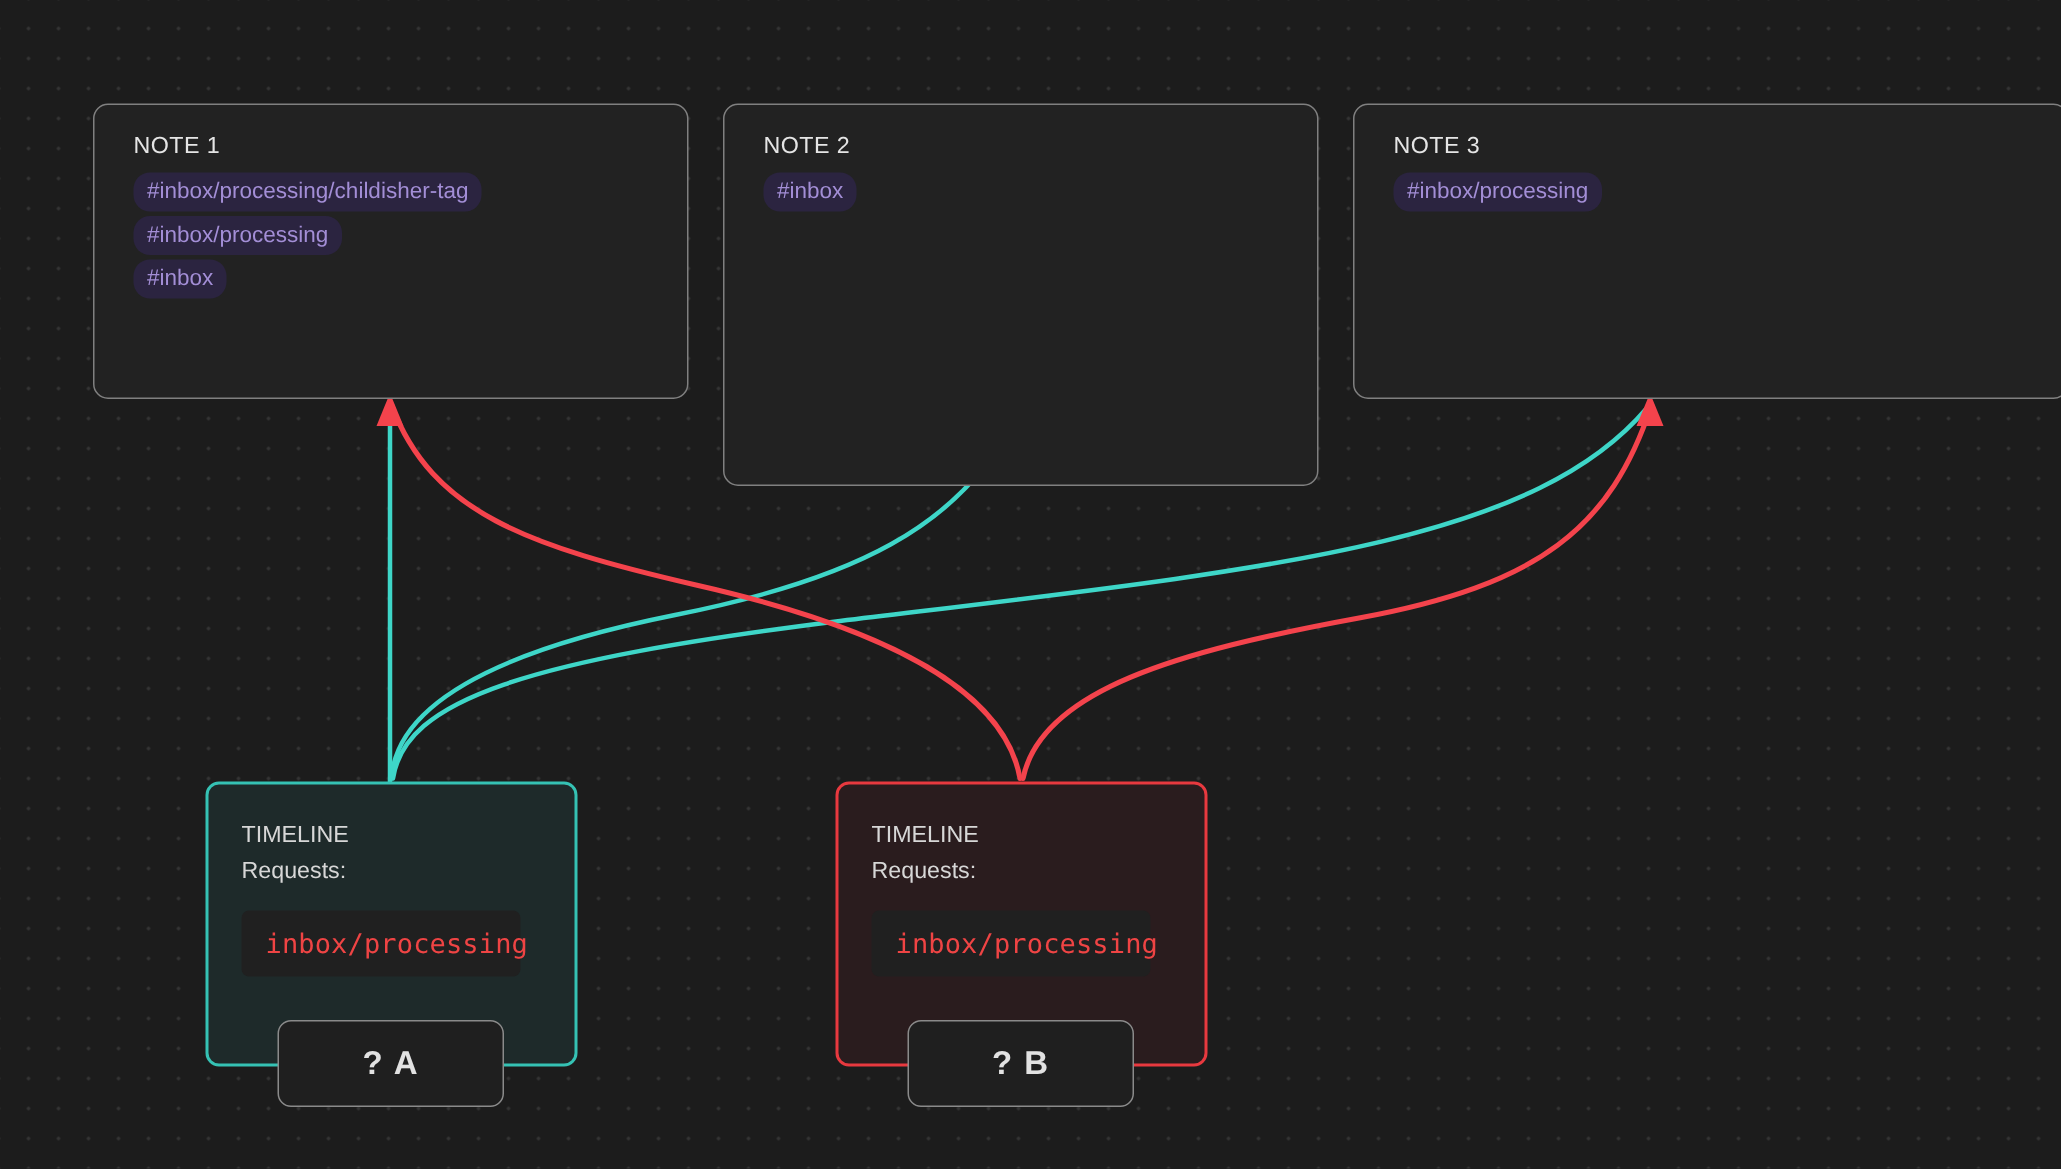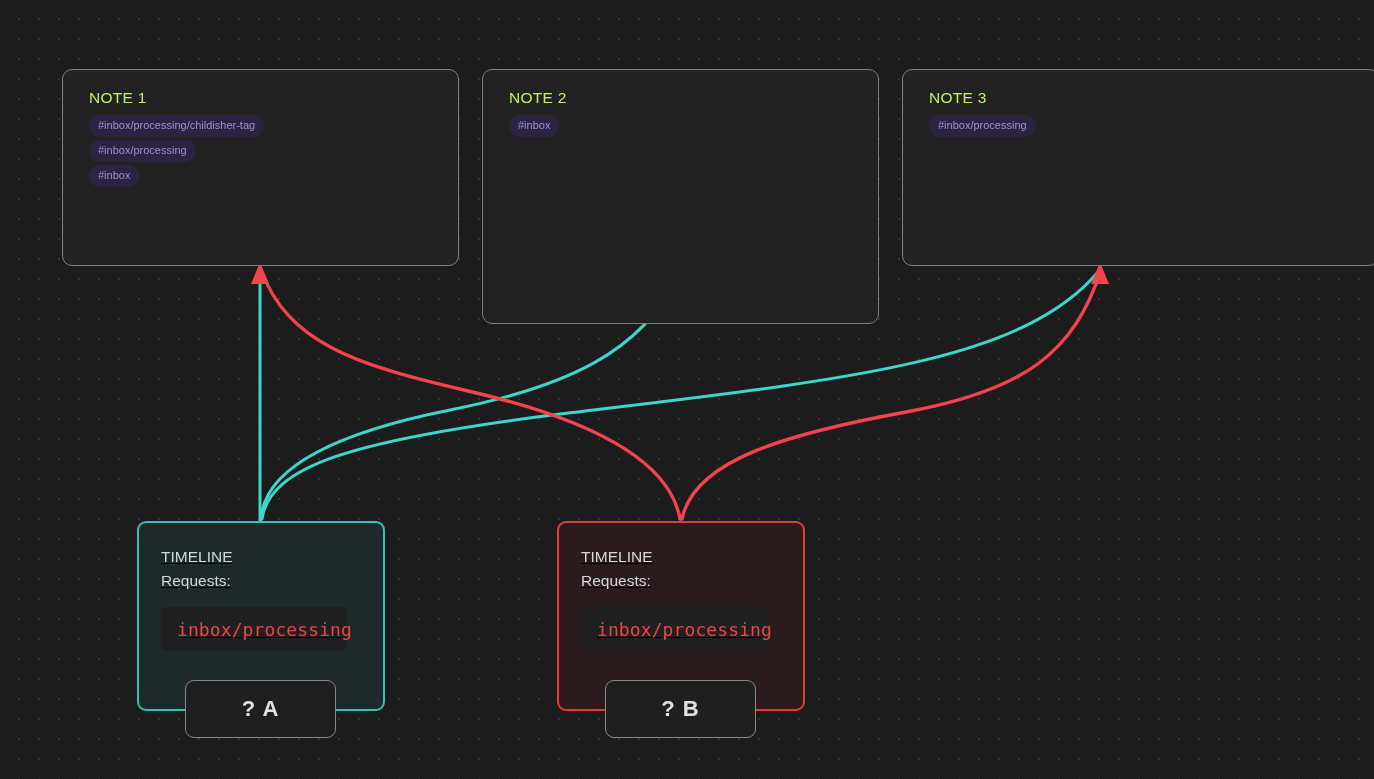--- a/index.html
+++ b/index.html
@@ -41,49 +41,48 @@
   .note-card {
     position: absolute;
     box-sizing: border-box;
     background: #222222;
     border: 1px solid #808080;
     border-radius: 10px;
     padding: 18px 20px 16px 26px;
   }
   .note-title {
     font-size: 15.5px;
-    color: #bef264;
+    color: #e5e5e5;
     letter-spacing: 0.3px;
     line-height: 1.35;
     margin-bottom: 6px;
   }
   .tag-list {
     display: flex;
     flex-direction: column;
     align-items: flex-start;
     gap: 3px;
   }
   .tag-pill {
     display: inline-block;
     background: #2b2440;
     color: #a38ed6;
-    font-size: 11px;
+    font-size: 15px;
     line-height: 1;
     padding: 5px 9px 6px 9px;
     border-radius: 11px;
     white-space: nowrap;
   }
 
   
   .timeline-card {
     position: absolute;
     box-sizing: border-box;
     border-radius: 9px;
     padding: 22px 20px 20px 22px;
-    text-decoration: underline;
   }
   .timeline-card.teal {
     background: #1e2a2a;
     border: 2px solid #35c2b4;
   }
   .timeline-card.red {
     background: #2a1c1e;
     border: 2px solid #e8393f;
   }
   .tl-title {

